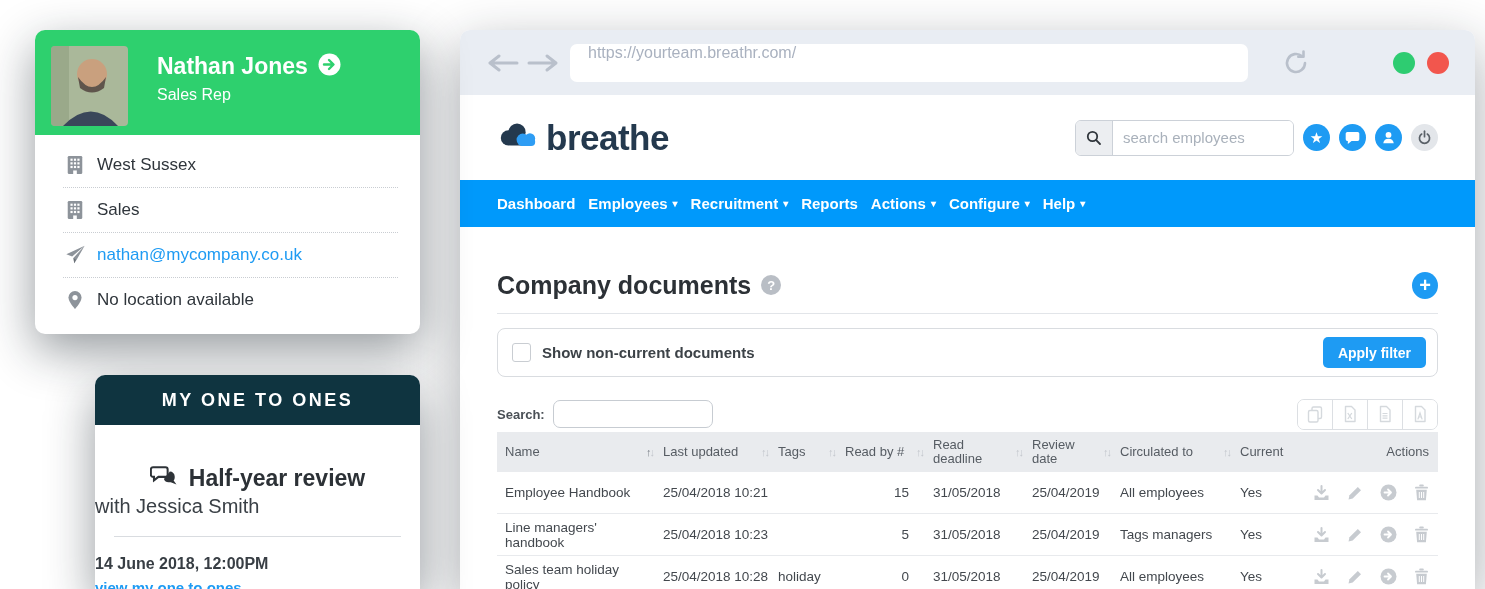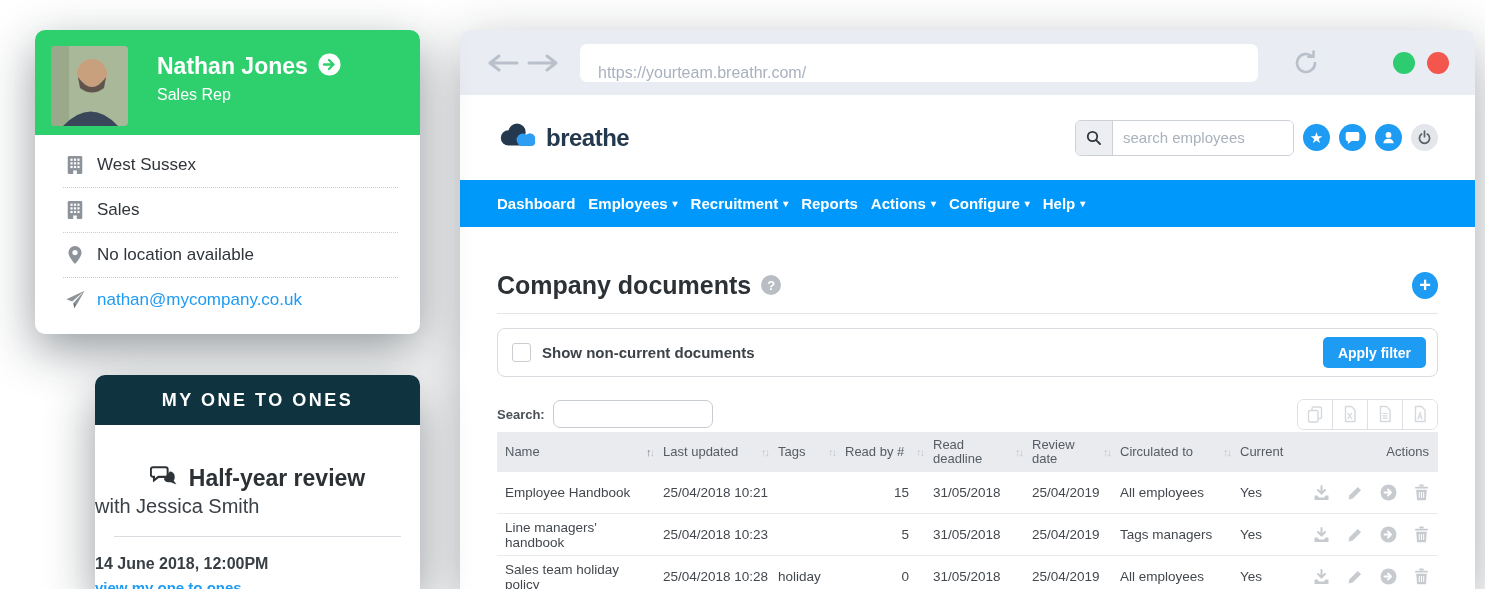--- a/index.html
+++ b/index.html
@@ -4,31 +4,31 @@
 <style>
   html,body{margin:0;padding:0;background:#fff;}
   .canvas{position:relative;width:1485px;height:589px;overflow:hidden;background:#fff;
           font-family:"Liberation Sans",sans-serif;color:#2f353b;}
 
   
   .browser{position:absolute;left:460px;top:30px;width:1015px;height:560px;background:#fff;
            border-radius:10px 10px 0 0;box-shadow:0 18px 55px rgba(20,30,40,.38);}
   .chrome{height:65px;background:#e9edf3;border-radius:10px 10px 0 0;display:flex;align-items:center;padding:0 26px;}
   .chrome .nav-btn{width:34px;height:24px;display:flex;align-items:center;justify-content:center;margin-right:6px;cursor:pointer;}
-  .url-bar{flex:0 0 660px;height:38px;background:#fff;border-radius:7px;margin-left:14px;display:flex;align-items:flex-end;
+  .url-bar{flex:0 0 660px;height:38px;background:#fff;border-radius:7px;margin-left:4px;display:flex;align-items:flex-start;
            padding-left:18px;font-size:16px;color:#a9b1bf;}
   .refresh{margin-left:34px;display:flex;align-items:center;}
   .win-dots{margin-left:auto;display:flex;gap:12px;}
   .dot{width:22px;height:22px;border-radius:50%;}
   .dot.green{background:#2ecc71;} .dot.red{background:#f2564d;}
 
   
   .app-header{height:85px;background:#fff;display:flex;align-items:center;padding:0 37px;}
   .logo{display:flex;align-items:center;gap:7px;}
-  .logo-text{font-size:24px;font-weight:700;color:#24394e;letter-spacing:-0.5px;}
+  .logo-text{font-size:35px;font-weight:700;color:#24394e;letter-spacing:-0.5px;}
   .header-right{margin-left:auto;display:flex;align-items:center;gap:9px;}
   .emp-search{display:flex;align-items:stretch;height:34px;border:1px solid #ccd1d8;border-radius:6px;overflow:hidden;background:#fff;}
   .emp-search .mag-seg{width:36px;background:#eceef1;display:flex;align-items:center;justify-content:center;border-right:1px solid #ccd1d8;}
   .emp-search input{border:none;outline:none;width:160px;padding:0 10px;font-size:15px;color:#4a5056;font-family:"Liberation Sans",sans-serif;}
   .emp-search input::placeholder{color:#a9b1bb;}
   .hdr-circle{width:27px;height:27px;border-radius:50%;display:flex;align-items:center;justify-content:center;cursor:pointer;}
   .hdr-circle.blue{background:#1e9bf3;color:#fff;}
   .hdr-circle.gray{background:#e3e6ea;}
   .star-glyph{font-size:15px;line-height:1;color:#fff;}
 
@@ -476,35 +476,35 @@
                 <rect x="9.8" y="13" width="2.4" height="2.4"></rect>
                 <rect x="13.6" y="13" width="2.4" height="2.4"></rect>
                 <rect x="9" y="18" width="4" height="4"></rect>
               </g>
             </svg>
         </span>
         <span class="p-text">Sales</span>
       </div>
       <div class="p-row">
         <span class="p-icon">
+          <svg width="21" height="20" viewBox="0 0 24 24">
+              <path d="M23 1 1 11l7 2.8L23 1 9.5 15.5 10.5 22l3.2-5 L23 1z" fill="#8d939a"></path>
+              <path d="M9.5 15.5 10.5 22l2-4.2z" fill="#6b7177"></path>
+            </svg>
+        </span>
+        <span class="p-text link">nathan@mycompany.co.uk</span>
+      </div>
+      <div class="p-row">
+        <span class="p-icon">
           <svg width="18" height="22" viewBox="0 0 22 24">
               <path d="M11 1a8 8 0 0 1 8 8c0 5.5-8 14-8 14S3 14.5 3 9a8 8 0 0 1 8-8z" fill="#8d939a"></path>
               <circle cx="11" cy="9" r="3.2" fill="#fff"></circle>
             </svg>
         </span>
         <span class="p-text">No location available</span>
-      </div>
-      <div class="p-row">
-        <span class="p-icon">
-          <svg width="21" height="20" viewBox="0 0 24 24">
-              <path d="M23 1 1 11l7 2.8L23 1 9.5 15.5 10.5 22l3.2-5 L23 1z" fill="#8d939a"></path>
-              <path d="M9.5 15.5 10.5 22l2-4.2z" fill="#6b7177"></path>
-            </svg>
-        </span>
-        <span class="p-text link">nathan@mycompany.co.uk</span>
       </div>
     </div>
   </div>
 
   <div class="o2o-card">
     <div class="o2o-head">MY ONE TO ONES</div>
     <div class="o2o-body">
       <div class="o2o-title-row">
         <span>
           <svg width="30" height="24" viewBox="0 0 34 27" fill="none">

